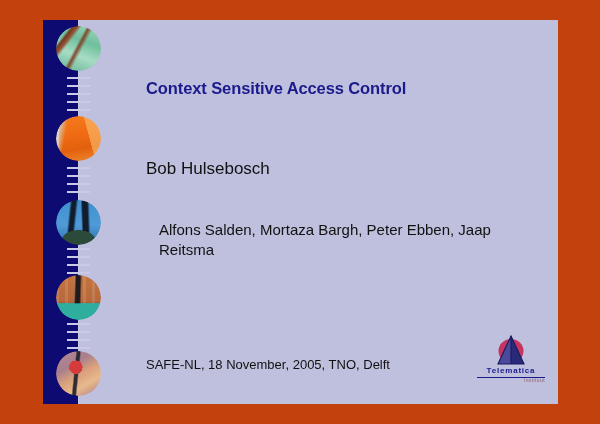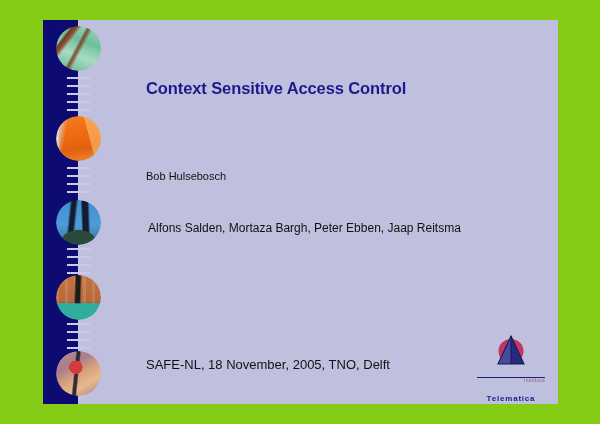--- a/index.html
+++ b/index.html
@@ -11,21 +11,21 @@
     width: 600px;
     height: 424px;
     overflow: hidden;
     font-family: "Liberation Sans", sans-serif;
   }
 
   #slide-root {
     position: relative;
     width: 600px;
     height: 424px;
-    background: #84cc16;
+    background: #c2410c;
   }
 
   
   #slide {
     position: absolute;
     left: 43px;
     top: 20px;
     width: 515px;
     height: 384px;
     background: #bfc0de;
@@ -122,34 +122,34 @@
     color: #1a1a8c;
     font-size: 16.5px;
     font-weight: bold;
     letter-spacing: -0.1px;
     line-height: 1.15;
   }
 
   #author-main {
     position: absolute;
     left: 103px;
-    top: 150px;
+    top: 138px;
     width: 380px;
     color: #111111;
-    font-size: 11px;
+    font-size: 17px;
     line-height: 1.25;
   }
 
   #authors-list {
     position: absolute;
-    left: 105px;
+    left: 116px;
     top: 200px;
     width: 340px;
     color: #111111;
-    font-size: 12px;
+    font-size: 15px;
     line-height: 1.35;
   }
 
   #event-line {
     position: absolute;
     left: 103px;
     top: 337px;
     width: 360px;
     color: #111111;
     font-size: 13px;
@@ -175,21 +175,20 @@
     position: absolute;
     left: 0;
     top: 33px;
     width: 72px;
     text-align: center;
     color: #1a1a8c;
     font-size: 8px;
     font-weight: bold;
     letter-spacing: 0.8px;
     line-height: 1;
-    margin-top: 28px;
   }
   #logo-rule {
     position: absolute;
     left: 2px;
     top: 43px;
     width: 68px;
     height: 1px;
     background: #1a1a8c;
   }
   #logo-sub {

